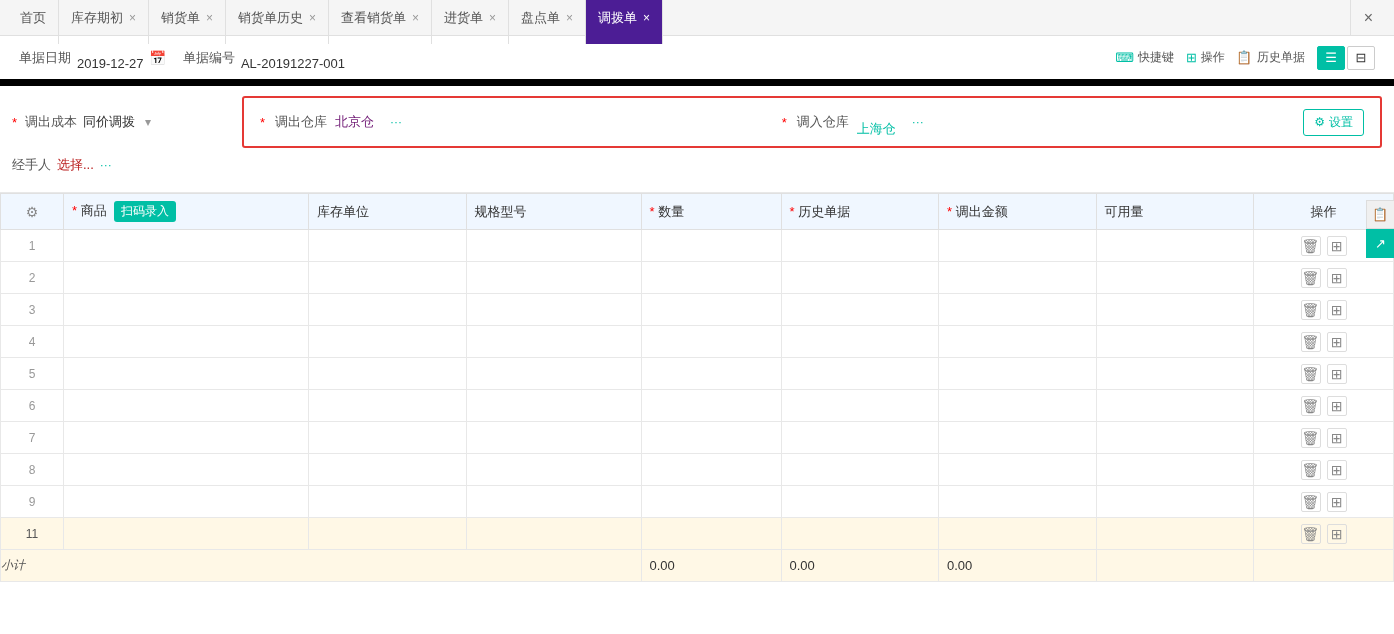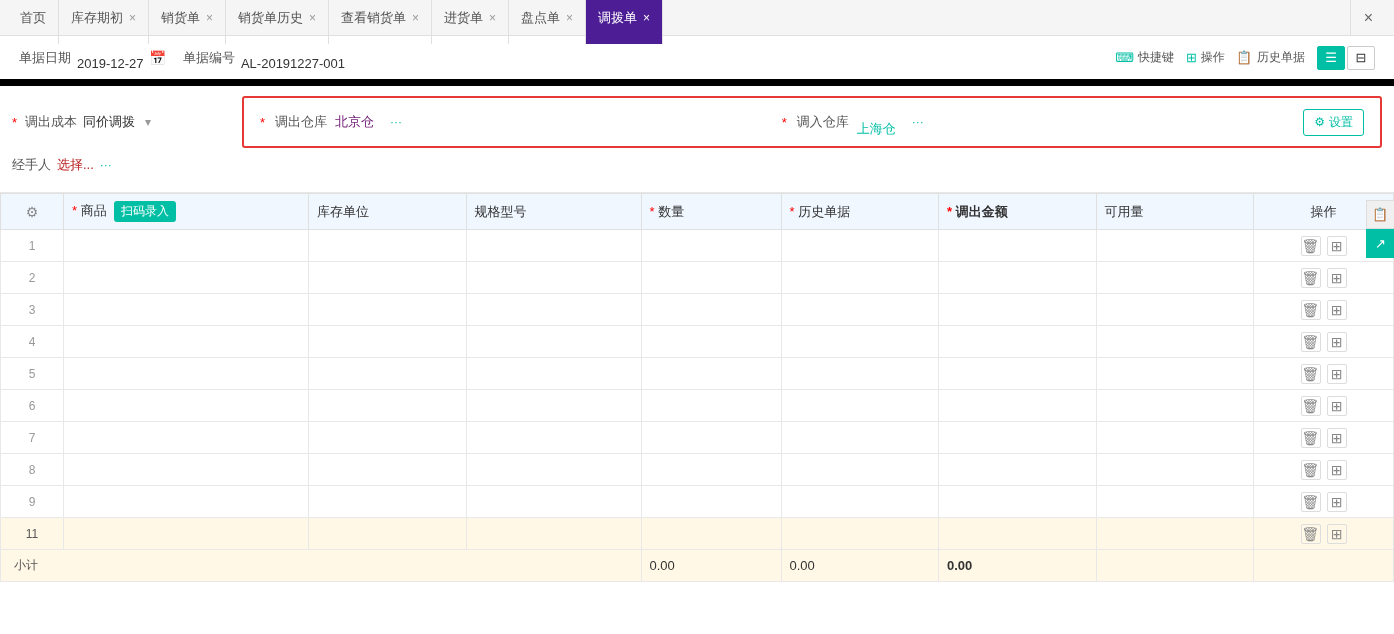--- a/index.html
+++ b/index.html
@@ -276,21 +276,21 @@
       border-color: #00bfa5;
     }
 
     .col-ops { width: 80px; text-align: center; }
     .col-num { width: 36px; text-align: center; }
     .col-product { width: 140px; }
     .col-unit { width: 90px; }
     .col-spec { width: 100px; }
     .col-qty { width: 80px; }
     .col-cost { width: 90px; }
-    .col-amount { width: 90px; font-weight: bold; }
+    .col-amount { width: 90px; }
     .col-avail { width: 90px; }
   </style>
 </head>
 <body>
 
 <div class="tab-bar">
   <div class="tab-item">
     <span>首页</span>
   </div>
   <div class="tab-item">
@@ -590,21 +590,21 @@
     <td class="col-amount"></td>
     <td class="col-avail"></td>
     <td class="col-ops">
       <div class="op-cell">
         <span class="op-icon" title="删除">🗑</span>
         <span class="op-icon" title="复制">⊞</span>
       </div>
     </td>
   </tr>
         <tr style="background: rgb(255, 248, 230);">
-    <td class="row-num" colspan="4" style="text-align:left;padding-left:13px;color:#555;">小计</td>
+    <td class="row-num" colspan="4" style="text-align:left;padding-left:0;color:#555;font-style:italic;">小计</td>
     <td class="col-qty">0.00</td>
     <td class="col-cost">0.00</td>
     <td class="col-amount">0.00</td>
     <td class="col-avail"></td>
     <td class="col-ops"></td>
   </tr>
       </tbody>
   </table>
 </div>
 

